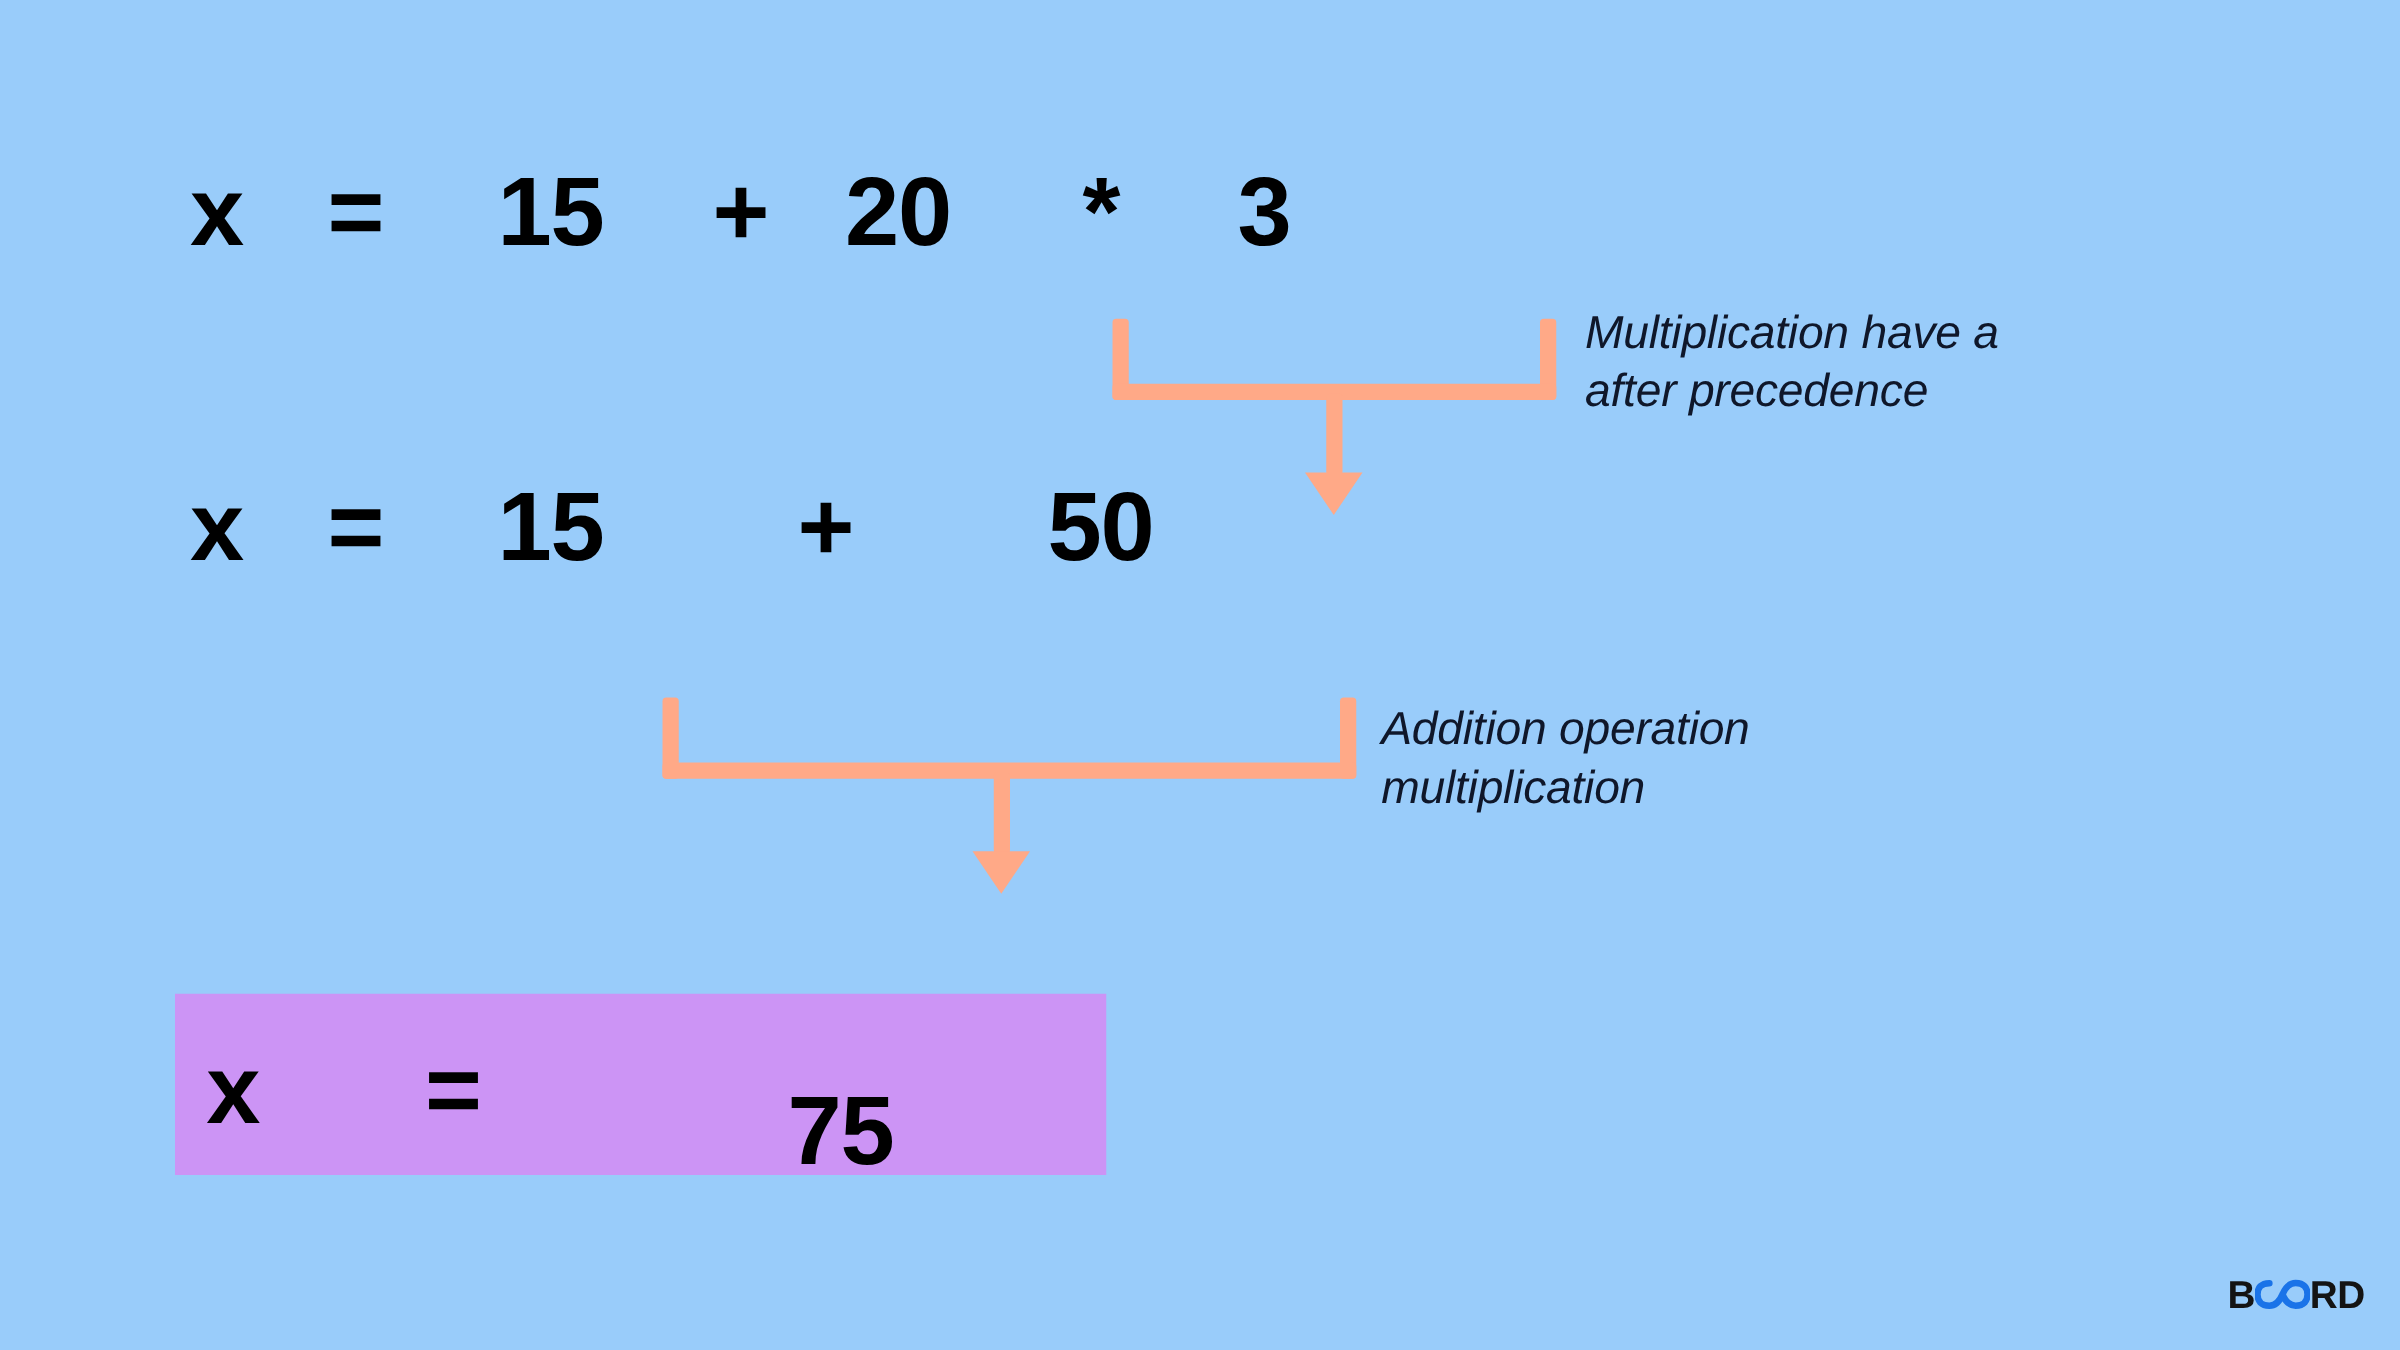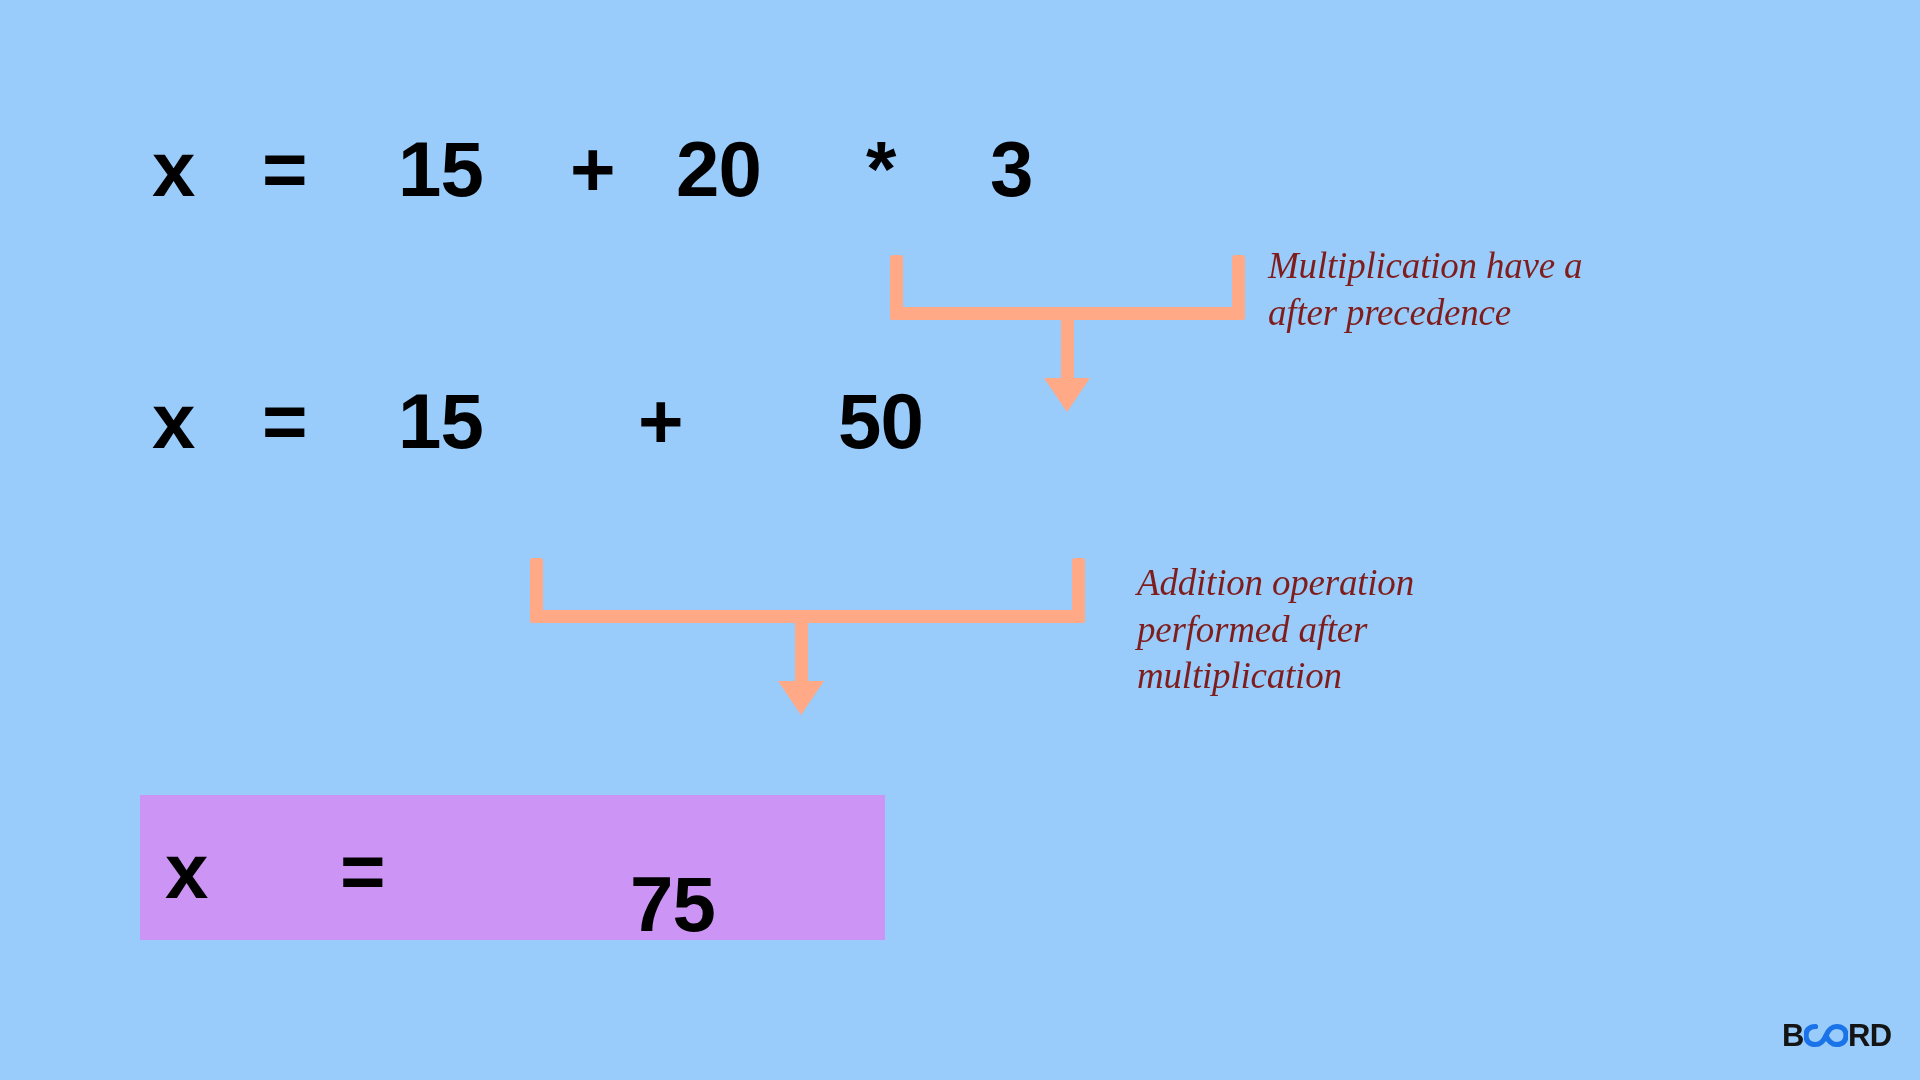--- a/index.html
+++ b/index.html
@@ -90,24 +90,24 @@
     width: 0;
     height: 0;
     border-left: 23px solid transparent;
     border-right: 23px solid transparent;
     border-top: 34px solid var(--accent);
   }
 
   
   .note {
     position: absolute;
-    font-family: Liberation Serif, serif;
+    font-family: Liberation Sans, sans-serif;
     font-style: italic;
     font-weight: 400;
-    color: #7f1d1d;
+    color: #0f172a;
     font-size: 37px;
     line-height: 1.26;
     letter-spacing: -0.2px;
   }
 
   
   #result-box {
     position: absolute;
     left: 140px;
     top: 795px;
@@ -176,23 +176,22 @@
   </div>
 
   <div class="bracket" id="bracket2" style="--accent:#ffa987; left:530px; top:558px; width:555px; height:65px;">
     <div class="stub left" style="height:65px;"></div>
     <div class="stub right" style="height:65px;"></div>
     <div class="bar"></div>
   </div>
   <div class="arrow-stem" style="--accent:#ffa987; left:795px; top:618px; height:65px;"></div>
   <div class="arrow-head" style="--accent:#ffa987; left:778px; top:681px;"></div>
 
-  <div class="note" id="note2" style="left:1105px; top:560px; width:440px;margin-left:32px;">
+  <div class="note" id="note2" style="left:1105px; top:560px; width:440px;">
     <div>Addition operation</div>
-    <div>performed after</div>
     <div>multiplication</div>
   </div>
 
   <div id="result-box">
     <span class="tok" id="res-x">x</span>
     <span class="tok" id="res-eq">=</span>
     <span class="tok" id="res-v">75</span>
   </div>
 
   <div id="logo">

